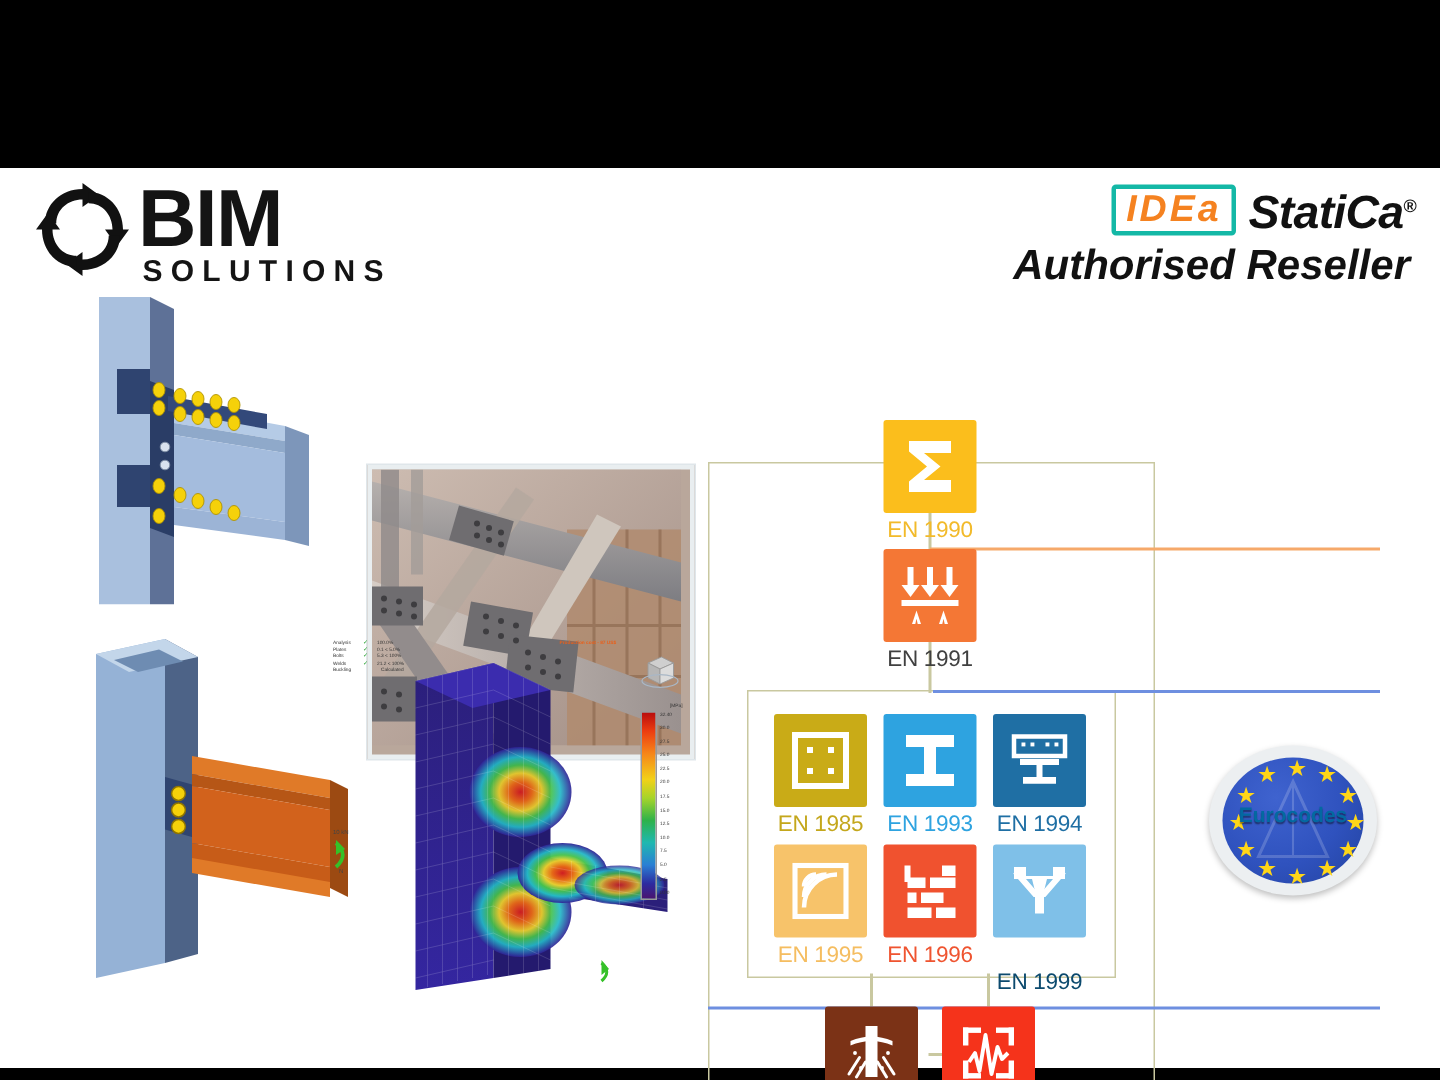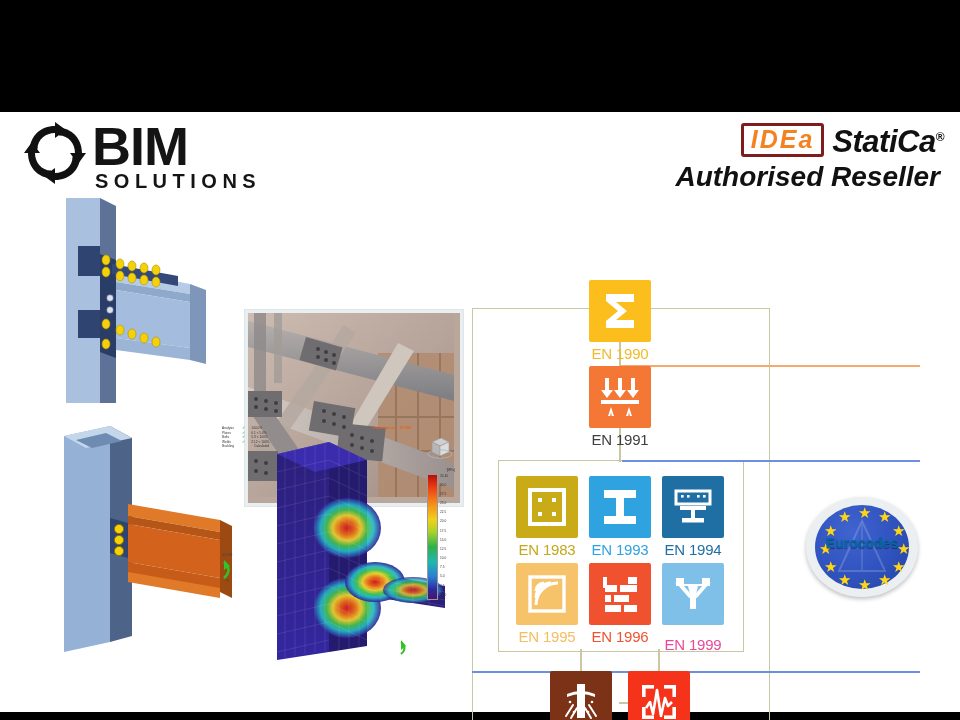--- a/index.html
+++ b/index.html
@@ -15,21 +15,21 @@
   #logo-mark{width:62px;height:62px;position:relative;margin-top:2px;}
   #logo-words{margin-left:6px;}
   #logo-bim{font-family:"Liberation Sans",sans-serif;font-weight:bold;font-size:54px;
             line-height:52px;letter-spacing:-1px;color:#141414;}
   #logo-sub{font-family:"Liberation Sans",sans-serif;font-weight:bold;font-size:20px;
             letter-spacing:5.5px;color:#141414;margin-top:-2px;margin-left:3px;}
 
   
   #idea{position:absolute;right:16px;top:10px;text-align:right;}
   #idea-row{display:flex;align-items:center;justify-content:flex-end;}
-  #idea-box{display:inline-block;border:3px solid #7f1d1d;padding:1px 7px 2px 7px;
+  #idea-box{display:inline-block;border:3px solid #14b8a6;padding:1px 7px 2px 7px;
             border-radius:3px;}
   #idea-box span{font-family:"Liberation Sans",sans-serif;font-style:italic;font-weight:bold;
             font-size:25px;line-height:25px;color:#f58220;letter-spacing:2px;}
   #idea-statica{font-family:"Liberation Sans",sans-serif;font-style:italic;font-weight:bold;
             font-size:31px;line-height:31px;color:#111;margin-left:8px;letter-spacing:-0.5px;}
   #idea-reg{font-size:12px;vertical-align:super;font-style:normal;}
   #idea-sub{font-family:"Liberation Sans",sans-serif;font-style:italic;font-weight:bold;
             font-size:28px;color:#111;margin-top:4px;margin-right:4px;}
 
   
@@ -416,21 +416,21 @@
         <svg width="44" height="44" viewBox="0 0 44 44">
           <rect x="5" y="5" width="34" height="34" fill="none" stroke="#fff" stroke-width="4"></rect>
           <g fill="#fff">
               <rect x="13" y="13" width="4" height="4"></rect>
               <rect x="27" y="13" width="4" height="4"></rect>
           <rect x="13" y="27" width="4" height="4"></rect>
               <rect x="27" y="27" width="4" height="4"></rect>
             </g>
         </svg>
       </div>
-      <div class="cap" style="left:20px;top:234px;color:#c4a71c;">EN 1983</div>
+      <div class="cap" style="left:20px;top:234px;color:#c4a71c;">EN 1985</div>
 
       <div class="tile" style="left:117px;top:168px;background:#2ea3e0;">
         <svg width="44" height="44" viewBox="0 0 44 44">
           <path d="M6 5 H38 V13 H26 V31 H38 V39 H6 V31 H18 V13 H6 Z" fill="#fff"></path>
         </svg>
       </div>
       <div class="cap" style="left:93px;top:234px;color:#2ea3e0;">EN 1993</div>
 
       <div class="tile" style="left:190px;top:168px;background:#1f6fa4;">
         <svg width="44" height="44" viewBox="0 0 44 44">
@@ -475,21 +475,21 @@
         </svg>
       </div>
       <div class="cap" style="left:93px;top:321px;color:#ef5430;">EN 1996</div>
 
       <div class="tile" style="left:190px;top:255px;background:#7fc0e8;">
         <svg width="44" height="44" viewBox="0 0 44 44">
           <path d="M5 6 H13 V12 H31 V6 H39 V14 H27 L25 22 V37 H19 V22 L17 14 H5 Z" fill="#fff"></path>
           <path d="M6 9 L19 24 L25 24 L38 9" fill="none" stroke="#fff" stroke-width="4"></path>
         </svg>
       </div>
-      <div class="cap" style="left:166px;top:329px;color:#ec4899;text-align:center;">EN 1999</div>
+      <div class="cap" style="left:166px;top:339px;color:#0c4a6e;text-align:center;">EN 1999</div>
 
       <div class="tile" style="left:78px;top:363px;background:#7b3216;">
         <svg width="44" height="44" viewBox="0 0 44 44">
           <g fill="#fff">
             <rect x="18" y="4" width="8" height="34"></rect>
             <path d="M8 14 Q22 8 36 14 L36 17 Q22 11 8 17 Z"></path>
           </g>
           <g stroke="#fff" stroke-width="2" stroke-linecap="round">
             <line x1="7" y1="36" x2="14" y2="25"></line>
               <line x1="12" y1="38" x2="18" y2="28"></line>

